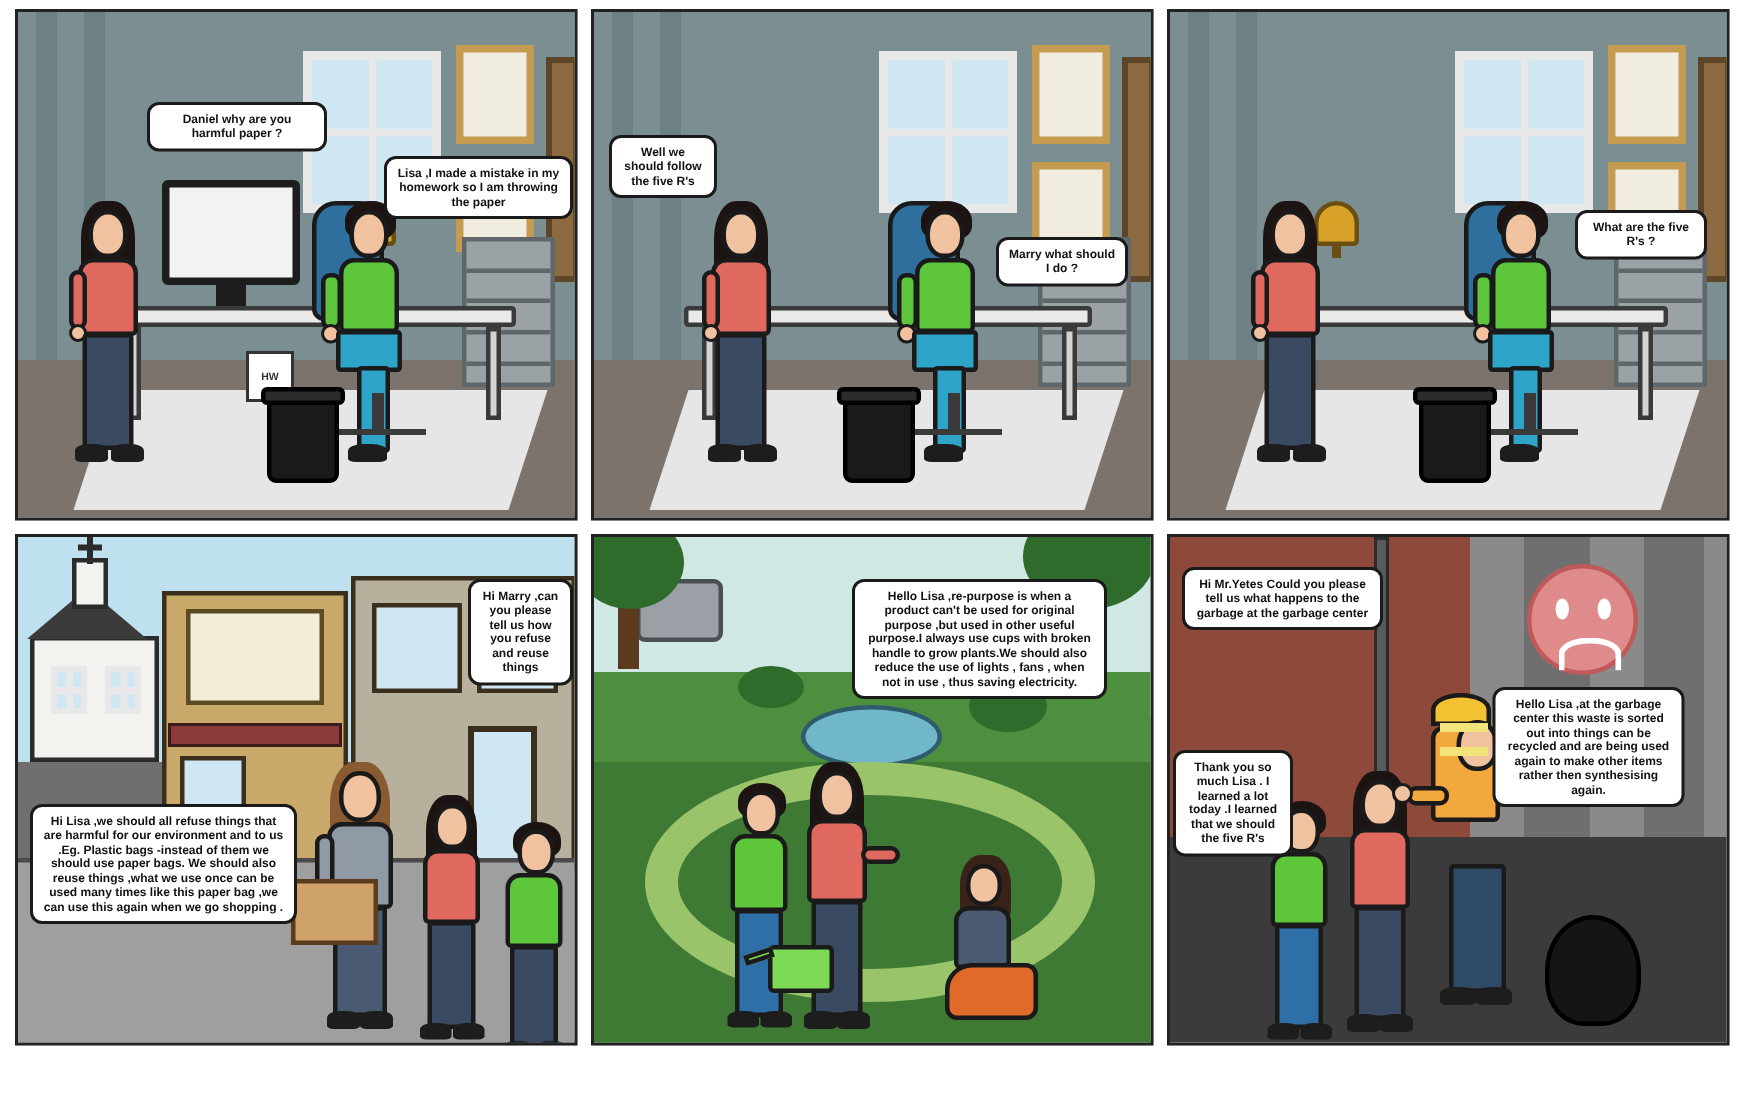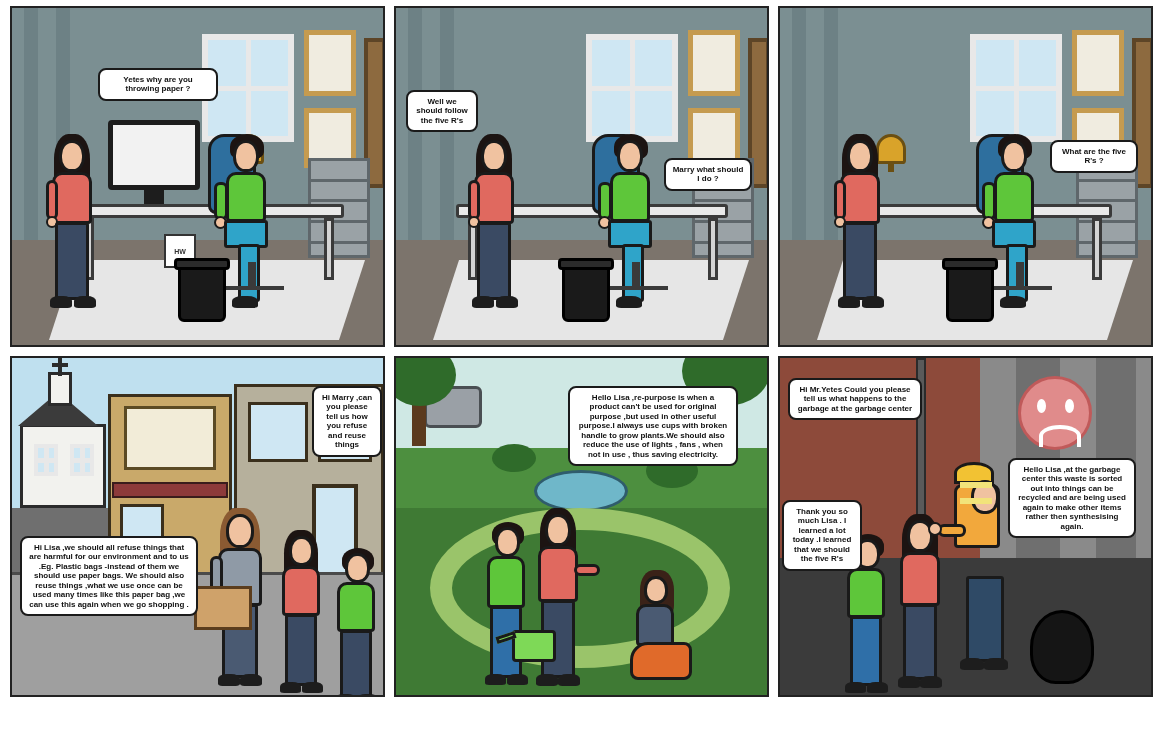--- a/index.html
+++ b/index.html
@@ -355,21 +355,22 @@
     </div>
 
     <div class="layer chair-post" style="left:236px; top:254px; width:8px; height:26px;"></div>
     <div class="layer" style="left:210px; top:278px; width:62px; height:10px; border-top:4px solid #3a3a3a;"></div>
 
     <div class="layer paper" style="left:152px; top:226px; width:32px; height:34px; padding-top:12px;">HW</div>
 
     <div class="layer bin" style="left:166px; top:256px; width:48px; height:58px;"></div>
     <div class="layer bin-lid" style="left:162px; top:250px; width:56px; height:12px;"></div>
 
-    <div class="bubble" style="left:86px; top:60px; width:120px;">Yetes why are you throwing paper ?</div>
+    <div class="bubble" style="left:86px; top:60px; width:120px;">Daniel why are you harmful paper ?</div>
+    <div class="bubble" style="left:244px; top:96px; width:126px;">Lisa ,I made a mistake in my homework so I am throwing the paper</div>
   </div>
 
   <div class="panel p2">
     <div class="layer room-wall"></div>
     <div class="layer wall-panel-strip" style="left:12px;"></div>
     <div class="layer window" style="left:190px; top:26px;"></div>
     <div class="layer frame" style="left:292px; top:22px; width:52px; height:66px;"></div>
     <div class="layer frame" style="left:292px; top:100px; width:52px; height:60px;"></div>
     <div class="layer door" style="left:352px; top:30px; width:22px; height:150px;"></div>
     <div class="layer room-floor"></div>
@@ -623,16 +624,16 @@
       <div class="hand" style="left:-26px; top:60px; width:14px; height:14px;"></div>
       <div class="legs" style="left:12px; top:114px; width:38px; height:86px; background:#2f4a66;"></div>
       <div class="shoe" style="left:6px; top:196px; width:24px; height:12px;"></div>
       <div class="shoe" style="left:30px; top:196px; width:24px; height:12px;"></div>
     </div>
 
     <div class="layer garbage-bag" style="left:250px; top:252px; width:64px; height:74px;"></div>
 
     <div class="bubble" style="left:8px; top:20px; width:134px;">Hi Mr.Yetes Could you please tell us what happens to the garbage at the garbage center</div>
     <div class="bubble" style="left:2px; top:142px; width:80px;">Thank you so much Lisa . I learned a lot today .I learned that we should the five R's</div>
-    <div class="bubble" style="left:228px; top:100px; width:128px;">Hello Lisa ,at the garbage center this waste is sorted out into things can be recycled and are being used again to make other items rather then synthesising again.</div>
+    <div class="bubble" style="left:215px; top:100px; width:128px;">Hello Lisa ,at the garbage center this waste is sorted out into things can be recycled and are being used again to make other items rather then synthesising again.</div>
   </div>
 
 </div>
 
 </body></html>

